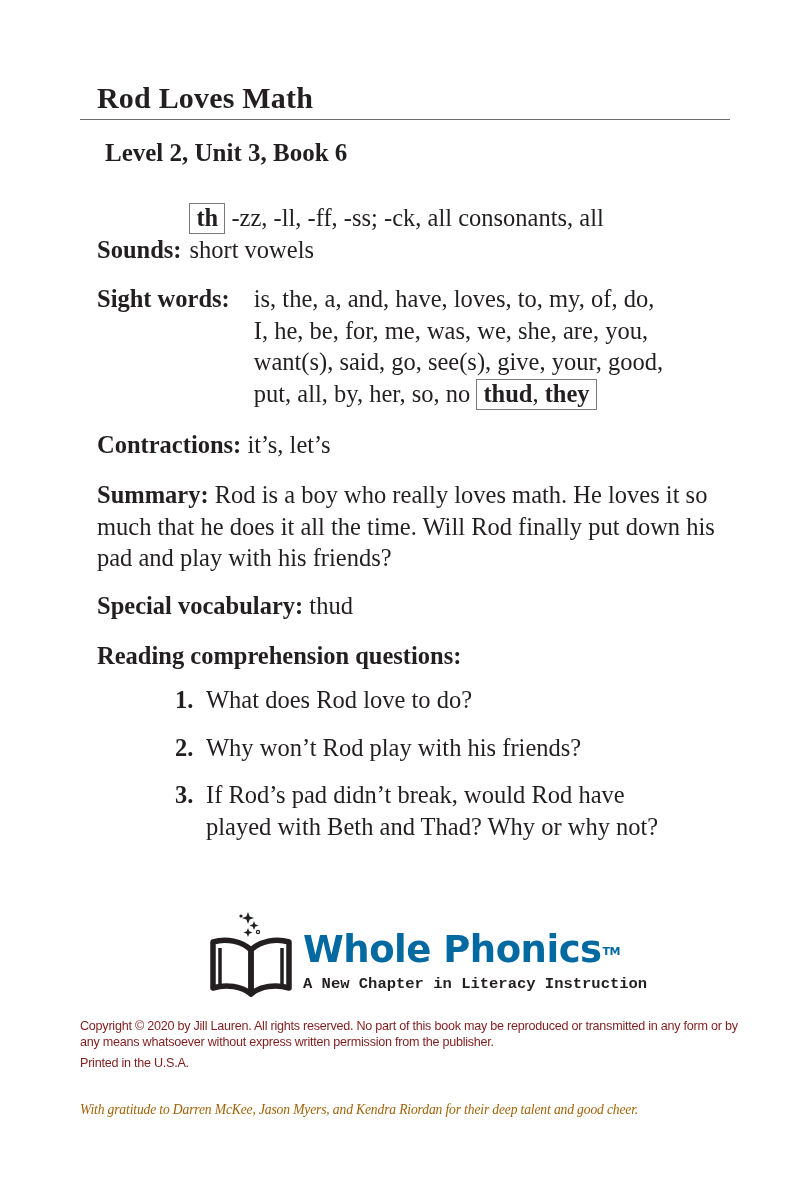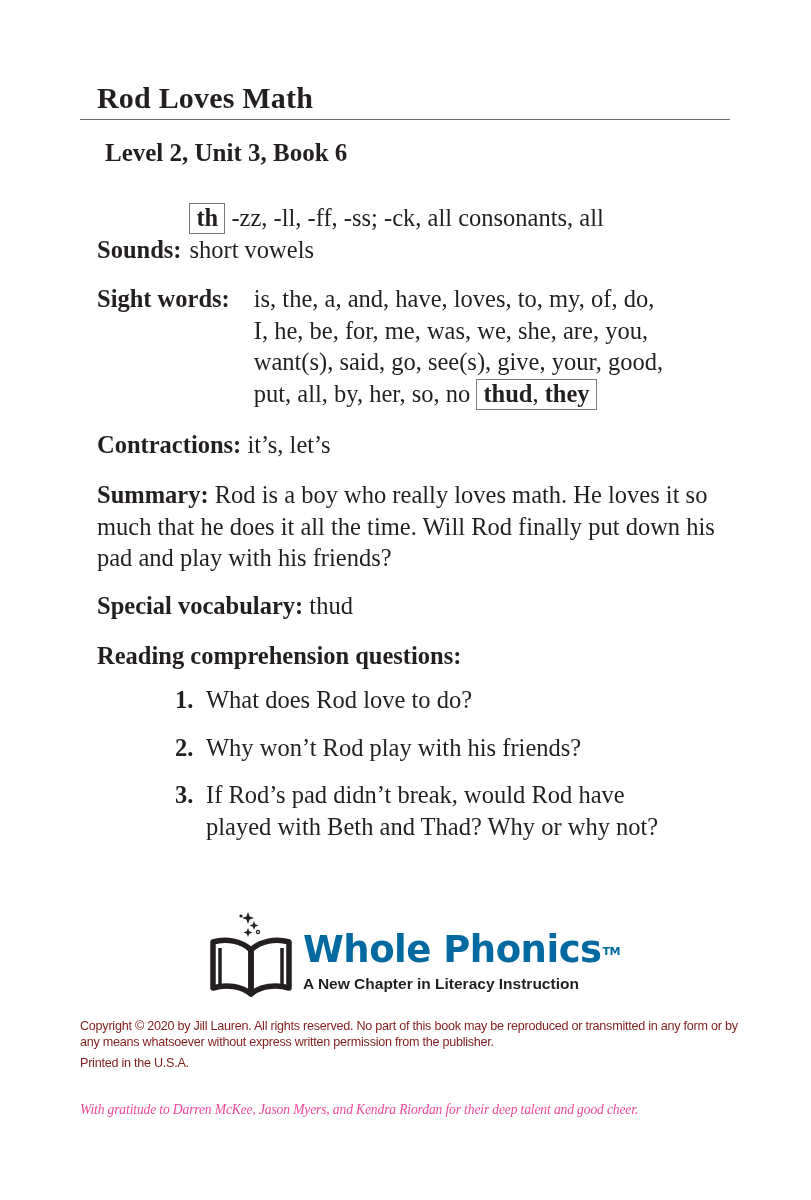--- a/index.html
+++ b/index.html
@@ -118,21 +118,21 @@
     .logo .tm {
       font-size: 11px;
       vertical-align: top;
       position: relative;
       top: 2px;
       margin-left: 1px;
     }
     .logo .tagline {
       position: absolute;
       left: 95px; top: 67px;
-      font-family: Liberation Sans, sans-serif;
+      font-family: Liberation Mono, monospace;
       font-size: 15.5px;
       font-weight: bold;
       line-height: 18px;
       color: #231f20;
       white-space: nowrap;
     }
 
     
     .legal {
       position: absolute;
@@ -147,21 +147,21 @@
     .legal.copyright { top: 1019px; }
     .legal.printed { top: 1056px; }
     .gratitude {
       position: absolute;
       left: 80px; top: 1102px;
       width: 660px;
       font-family: "Liberation Serif", "DejaVu Serif", serif;
       font-style: italic;
       font-size: 13.6px;
       line-height: 16px;
-      color: #ec4899;
+      color: #a16207;
       white-space: nowrap;
       letter-spacing: -0.15px;
     }
   </style>
 </head>
 <body>
 
 <div class="page">
 
   <h1 class="title">Rod Loves Math</h1>

